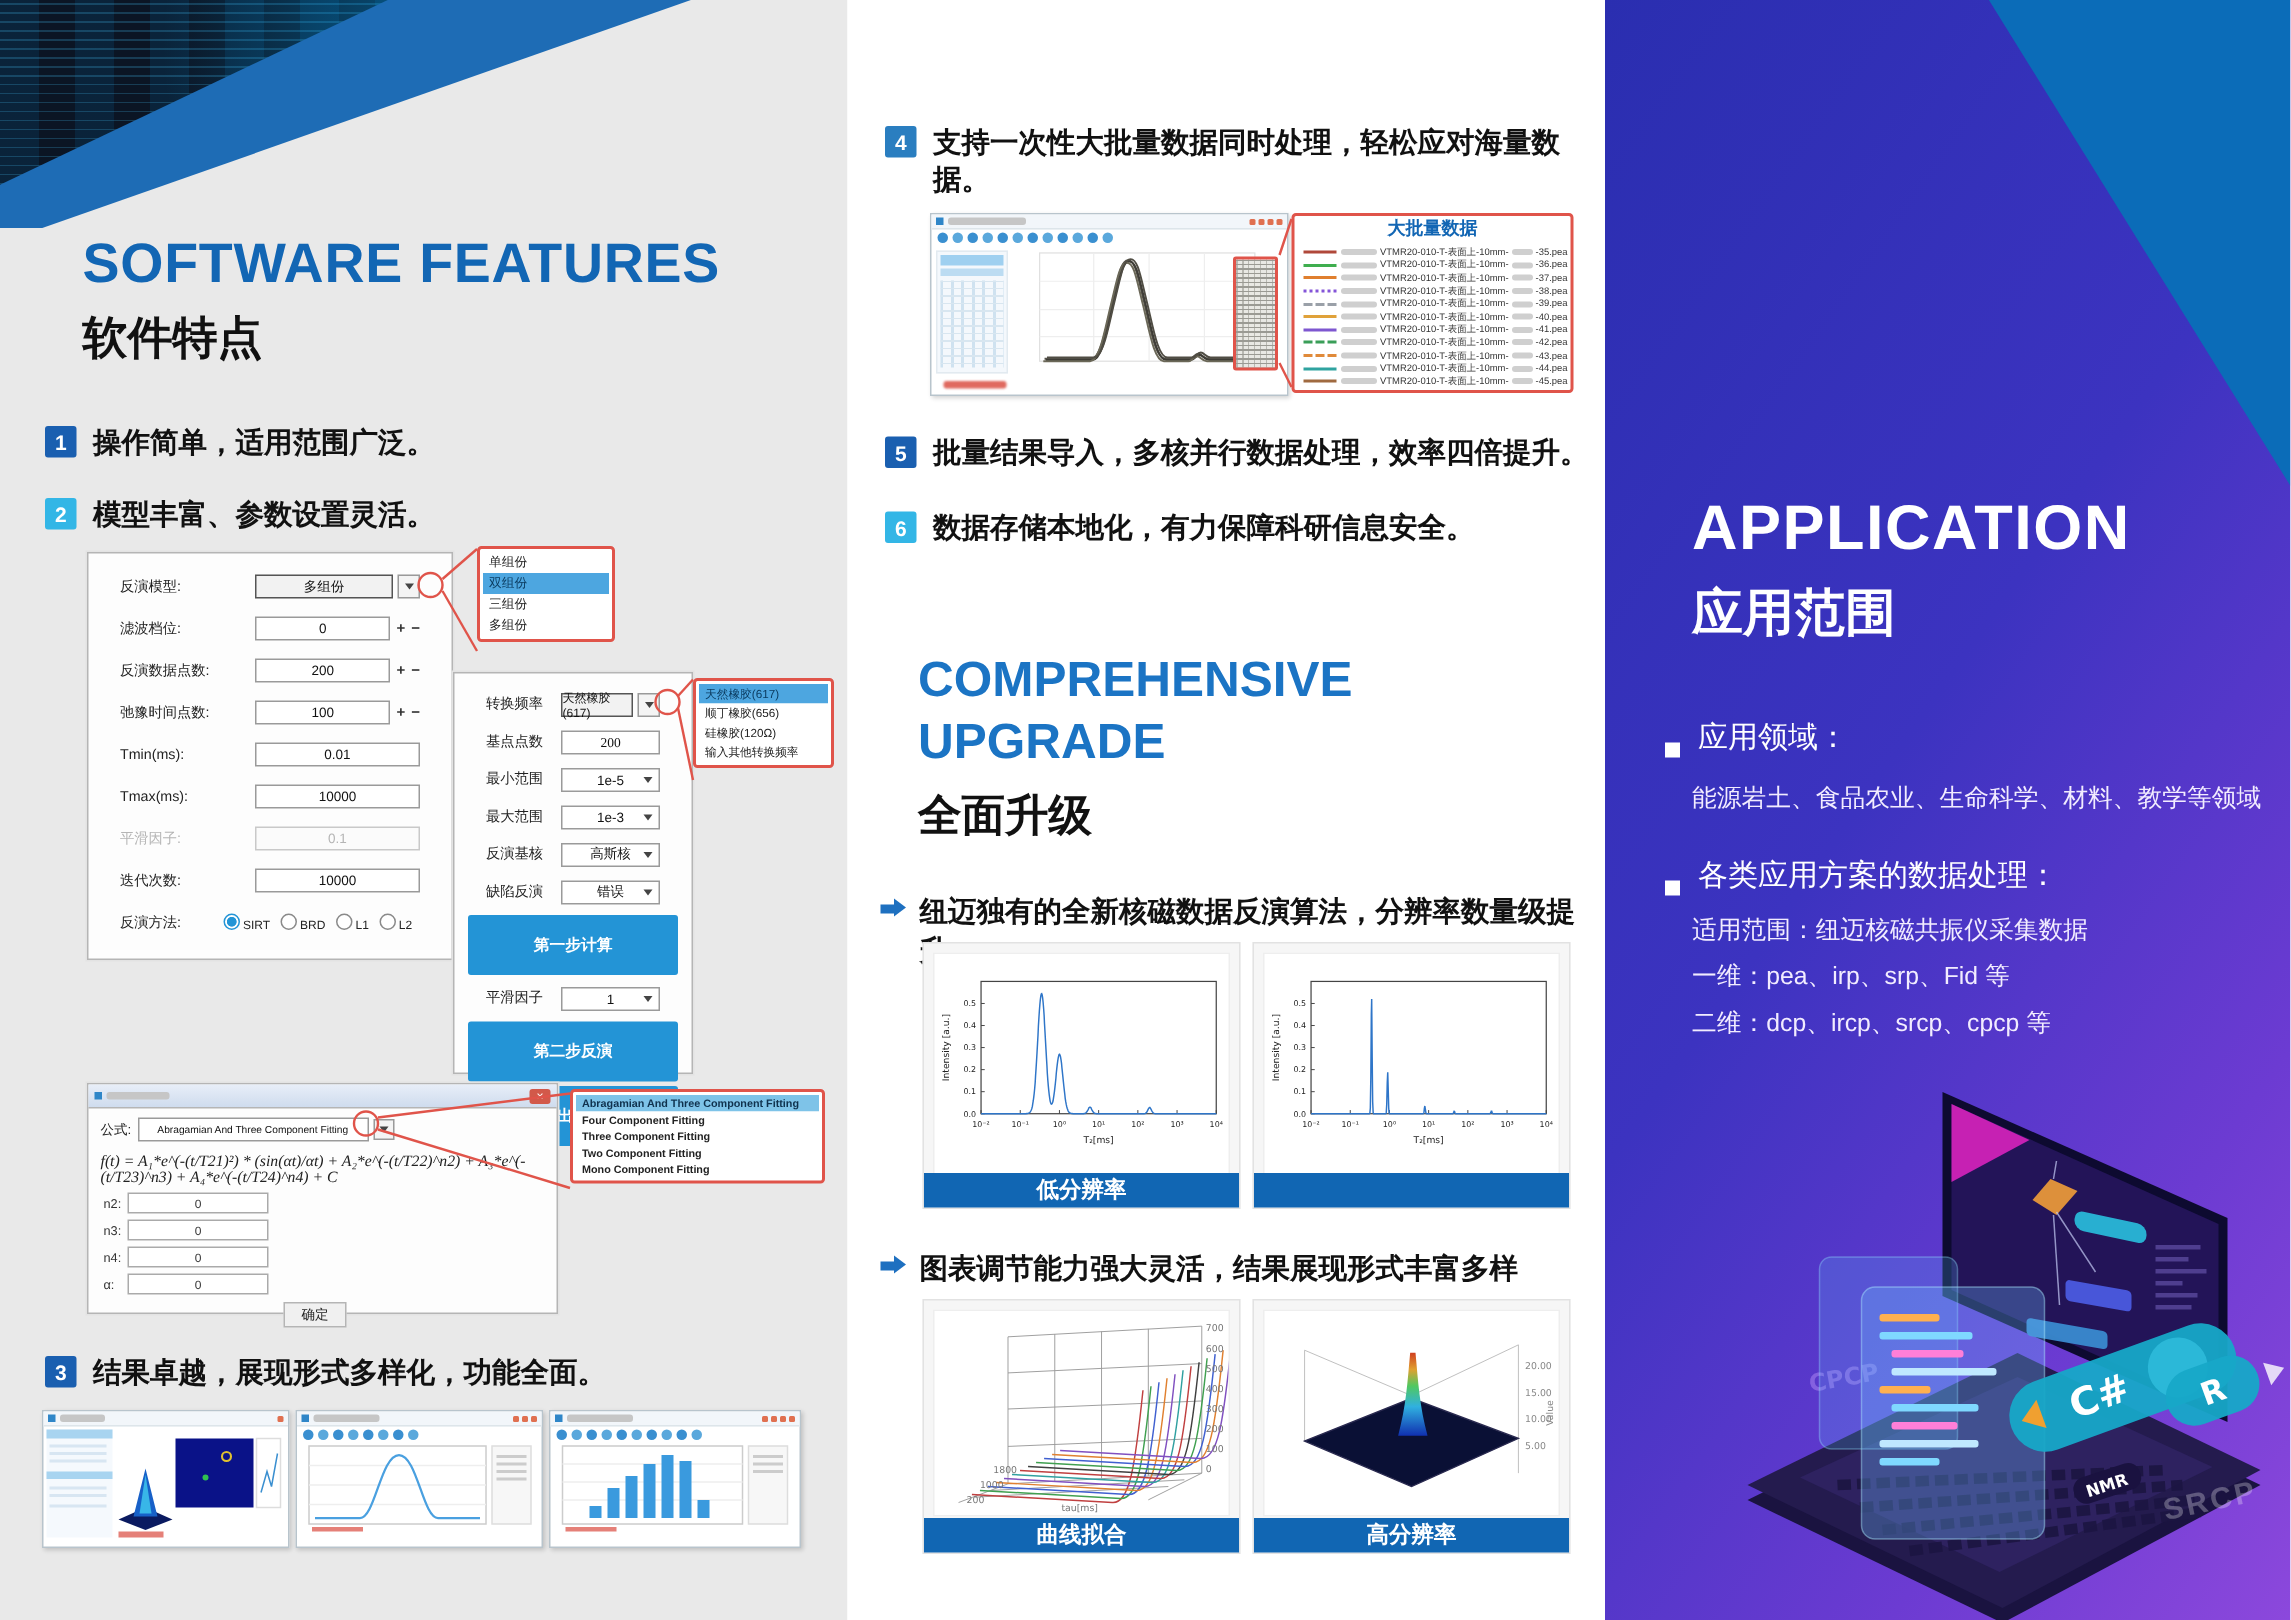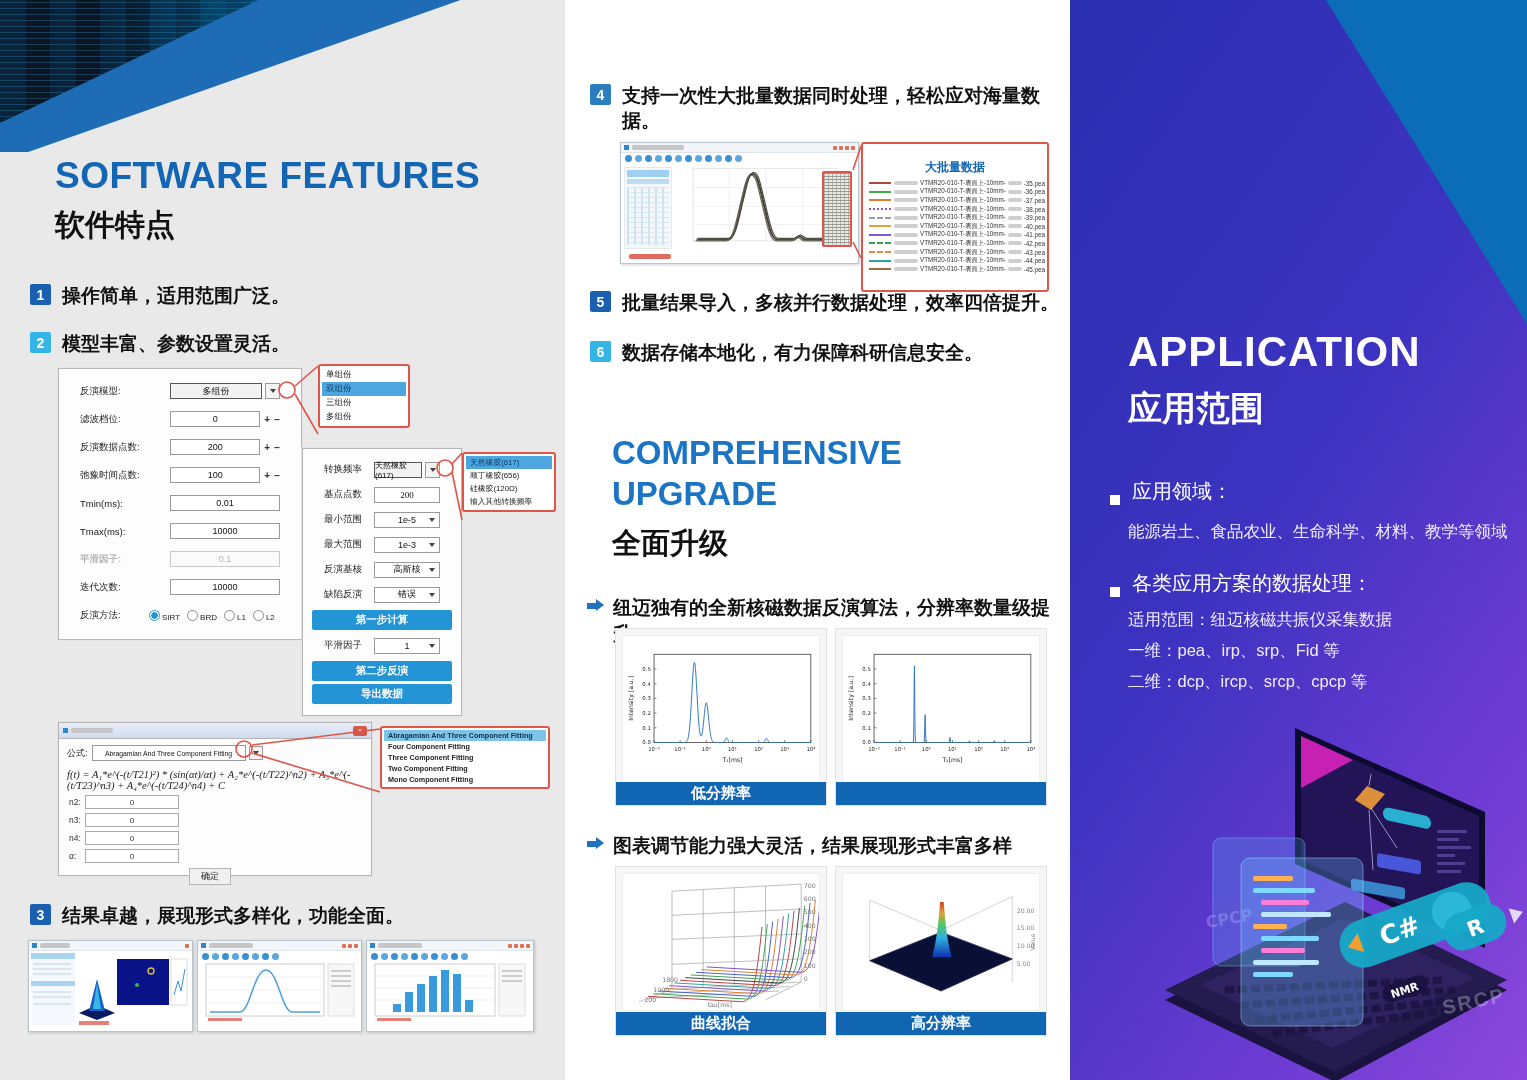--- a/index.html
+++ b/index.html
@@ -41,21 +41,21 @@
   .dbox.dis{border-color:#c9c9c9;color:#b5b5b5;background:#fbfbfb;}
   .dlabel.dis{color:#b5b5b5;}
   .step{font-size:10px;margin-left:4px;color:#333;font-weight:bold;}
   .arrbox{width:13px;height:14px;border:1px solid #9a9a9a;margin-left:3px;background:#f4f4f4;
         display:flex;align-items:center;justify-content:center;}
   .tri{width:0;height:0;border-left:3px solid transparent;border-right:3px solid transparent;
         border-top:4px solid #444;display:inline-block;}
   .selbox{position:relative;}
   .selbox .tri{position:absolute;right:4px;top:5px;}
   .btn-blue{background:#2394d6;color:#fff;font-size:10.5px;font-weight:bold;text-align:center;
-        border-radius:2px;padding:3px 0;margin:3px 9px;}
+        border-radius:2px;padding:13px 0;margin:3px 9px;}
   .radio{width:9px;height:9px;border:1px solid #8a8a8a;border-radius:50%;display:inline-block;
         margin:0 2px 0 7px;background:#fff;vertical-align:-1px;}
   .radio.sel{border-color:#2394d6;background:radial-gradient(circle,#2394d6 0 3px,#fff 3.5px);}
   .rlabel{font-size:8px;color:#222;}
   
   .popup{position:absolute;background:#fff;border:2px solid #e0544a;border-radius:3px;padding:2px;}
   .popup .opt{font-size:8.5px;padding:1px 4px;border:0;white-space:nowrap;}
   
   .fdlg-title{height:15px;background:linear-gradient(#e8eef8,#cfdcee);display:flex;align-items:center;
         padding:0 4px;border-bottom:1px solid #b5b5b5;}
@@ -77,21 +77,21 @@
   .wdots i{width:4px;height:4px;border-radius:1px;background:#e07050;margin-left:2px;}
   .wtools{display:flex;align-items:center;padding:2px 4px;}
   .wtools i{width:7px;height:7px;border-radius:50%;background:#3a8fd0;margin-right:3px;}
   .wtools i:nth-child(2n){background:#5aa8dc;}
   .redchip{position:absolute;left:8px;bottom:4px;width:42px;height:5px;background:#e06a60;
         filter:blur(.6px);border-radius:2px;}
   .strip{position:absolute;border:2px solid #e0544a;border-radius:2px;
         background:repeating-linear-gradient(180deg,#9a9a94 0 1px,transparent 1px 3px),
                    repeating-linear-gradient(90deg,#b8b8b2 0 1px,#e8e8e4 1px 4px);}
   
-  .legend-card{position:absolute;background:#fff;border:2px solid #e0544a;border-radius:3px;padding:15px 6px;}
+  .legend-card{position:absolute;background:#fff;border:2px solid #e0544a;border-radius:3px;padding:0 6px;}
   .legend-title{text-align:center;color:#1266b4;font-weight:bold;font-size:12px;margin-bottom:3px;}
   .lrow{display:flex;align-items:center;height:8.6px;}
   .sw{width:22px;border-top-width:2px;border-top-color:#888;flex:none;margin-right:3px;}
   .blur1{width:24px;height:4px;background:#cfcfcf;border-radius:2px;filter:blur(.5px);margin-right:2px;flex:none;}
   .blur2{width:14px;height:4px;background:#cfcfcf;border-radius:2px;filter:blur(.5px);margin:0 2px;flex:none;}
   .ltxt{font-size:6.3px;color:#333;white-space:nowrap;}
   
   .arrow{display:inline-block;position:relative;width:17px;height:13px;flex:none;}
   .arrow .bar{position:absolute;left:0;top:3.5px;width:9px;height:6px;background:currentColor;}
   .arrow .tip{position:absolute;left:9px;top:0;width:0;height:0;
@@ -182,21 +182,21 @@
             <span class="dbox">0.01</span>
           </span>
       </div>
       <div class="drow" style="height:28px;">
         <span class="dlabel" style="width:86px;">Tmax(ms):</span>
         <span class="dctl">
             <span class="dbox">10000</span>
           </span>
       </div>
       <div class="drow" style="height:28px;">
-        <span class="dlabel dis" style="width:86px;font-weight:bold;">平滑因子:</span>
+        <span class="dlabel dis" style="width:86px;">平滑因子:</span>
         <span class="dctl">
             <span class="dbox dis">0.1</span>
           </span>
       </div>
       <div class="drow" style="height:28px;">
         <span class="dlabel" style="width:86px;">迭代次数:</span>
         <span class="dctl">
             <span class="dbox">10000</span>
           </span>
       </div>

